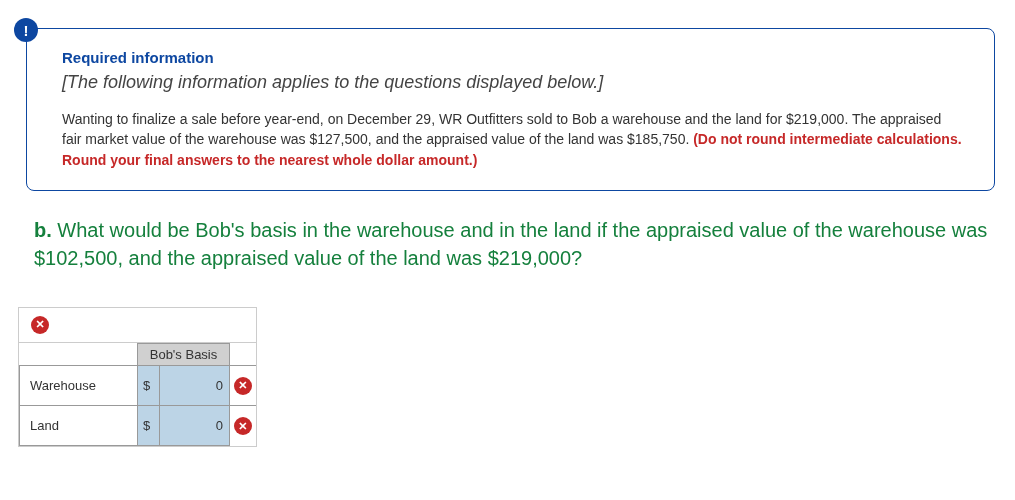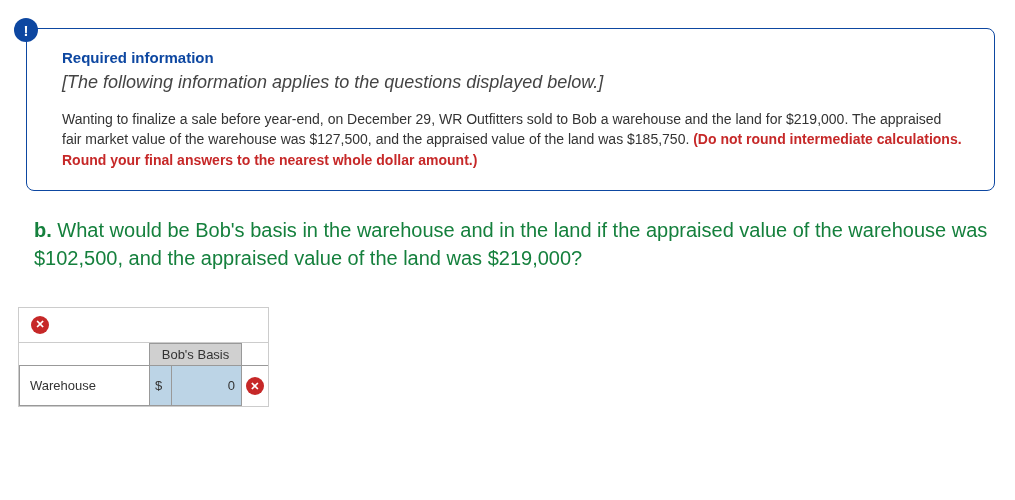--- a/index.html
+++ b/index.html
@@ -114,21 +114,21 @@
   }
   .icon-head {
     background: #fff !important;
     border-top: none !important;
     border-right: none !important;
     width: 26px;
   }
   .row-label {
     padding: 12px 10px;
     text-align: left;
-    width: 130px;
+    width: 118px;
   }
   .dollar {
     background: #bcd4e6;
     text-align: left;
     width: 22px;
     padding: 4px 5px;
   }
   .val {
     background: #bcd4e6;
     text-align: right;
@@ -178,18 +178,24 @@
         <th class="icon-head"></th>
       </tr>
     </thead>
     <tbody>
       <tr>
         <td class="row-label">Warehouse</td>
         <td class="dollar">$</td>
         <td class="val">0</td>
         <td class="icon-cell"><span class="x-circle">✕</span></td>
       </tr>
+      <tr>
+        <td class="row-label">Land</td>
+        <td class="dollar">$</td>
+        <td class="val">0</td>
+        <td class="icon-cell"><span class="x-circle">✕</span></td>
+      </tr>
     </tbody>
   </table>
 </div>
 
 
 
 
 </body></html>

